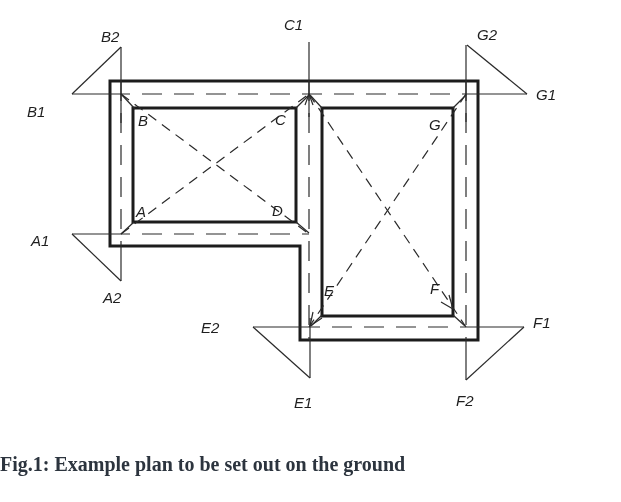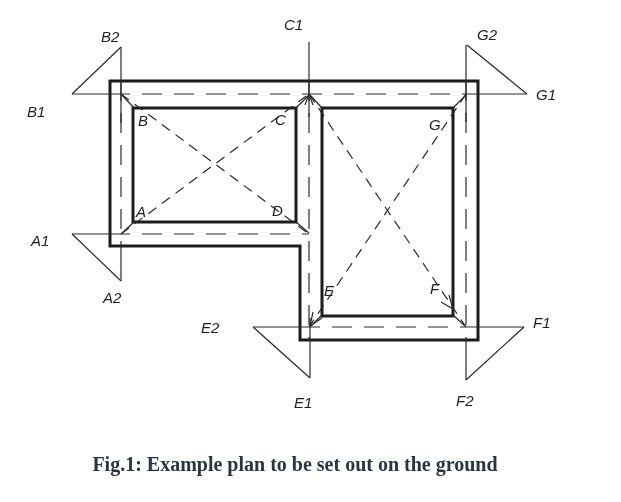--- a/index.html
+++ b/index.html
@@ -46,21 +46,21 @@
     fill: none;
     stroke: #2a2a2a;
     stroke-width: 1.2;
     stroke-dasharray: 10,7;
   }
   .caption {
     position: absolute;
     left: 0;
     top: 453px;
     width: 590px;
-    text-align: center;
+    text-align: left;
     font-family: "Liberation Serif", serif;
     font-weight: bold;
     font-size: 20px;
     color: #2c343e;
   }
 </style>
 </head>
 <body>
 
 <div class="screen">

